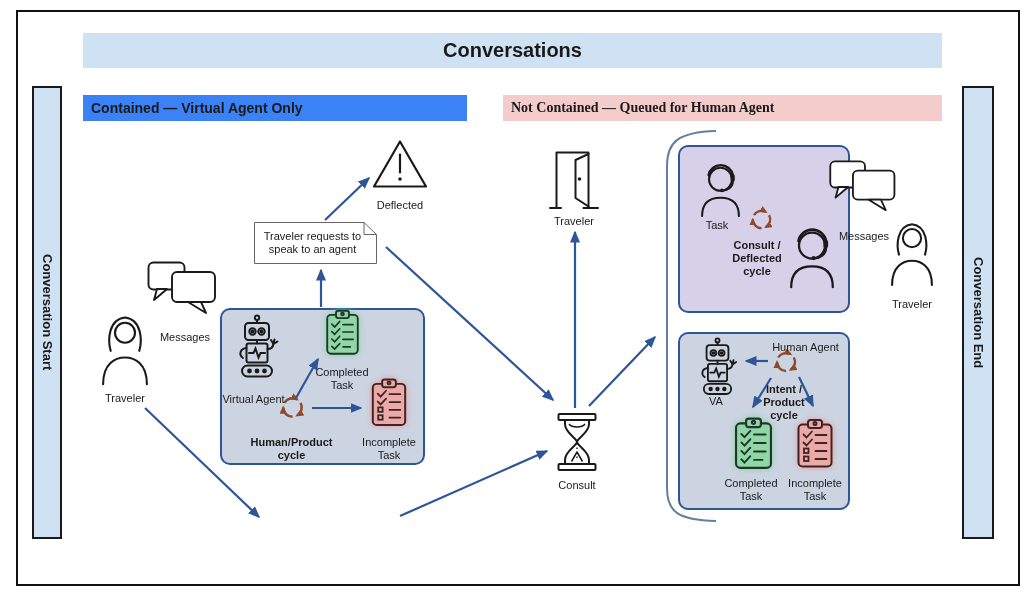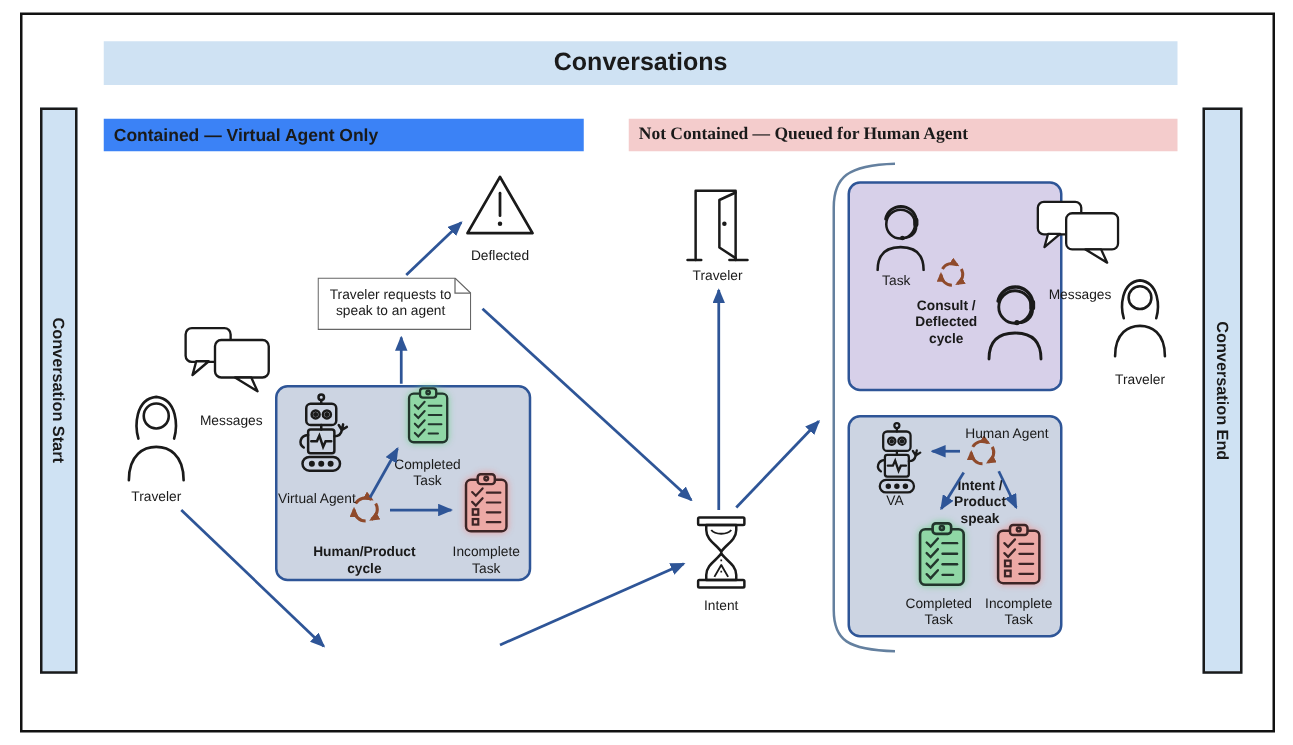--- a/index.html
+++ b/index.html
@@ -307,28 +307,28 @@
   </div>
 
   <div class="abs lbl" style="left:95px;top:392px;width:60px;">Traveler</div>
   <div class="abs lbl" style="left:154px;top:331px;width:62px;">Messages</div>
   <div class="abs lbl" style="left:211px;top:393px;width:85px;">Virtual Agent</div>
   <div class="abs lbl" style="left:312px;top:366px;width:60px;">Completed Task</div>
   <div class="abs lbl bold" style="left:245px;top:436px;width:93px;">Human/Product cycle</div>
   <div class="abs lbl" style="left:357px;top:436px;width:64px;">Incomplete Task</div>
   <div class="abs lbl" style="left:370px;top:199px;width:60px;">Deflected</div>
   <div class="abs lbl" style="left:541px;top:215px;width:66px;">Traveler</div>
-  <div class="abs lbl" style="left:547px;top:479px;width:60px;">Intent</div>
+  <div class="abs lbl" style="left:547px;top:479px;width:60px;">Consult</div>
   <div class="abs lbl" style="left:692px;top:219px;width:50px;">Task</div>
   <div class="abs lbl bold" style="left:726px;top:239px;width:62px;">Consult / Deflected cycle</div>
   <div class="abs lbl" style="left:763px;top:293px;width:85px;margin-top:48px;">Human Agent</div>
   <div class="abs lbl" style="left:833px;top:230px;width:62px;">Messages</div>
   <div class="abs lbl" style="left:882px;top:298px;width:60px;">Traveler</div>
   <div class="abs lbl" style="left:693px;top:395px;width:46px;">VA</div>
-  <div class="abs lbl bold" style="left:757px;top:383px;width:54px;">Intent / Product speak</div>
+  <div class="abs lbl bold" style="left:757px;top:383px;width:54px;">Intent / Product cycle</div>
   <div class="abs lbl" style="left:722px;top:477px;width:58px;">Completed Task</div>
   <div class="abs lbl" style="left:786px;top:477px;width:58px;">Incomplete Task</div>
 
   <svg class="abs overlay" width="1034" height="596" style="left:0;top:0;">
     <defs>
       <marker id="arr" markerUnits="userSpaceOnUse" markerWidth="12" markerHeight="10" refX="10.5" refY="5" orient="auto">
         <path d="M0 0 L12 5 L0 10 Z" fill="#2e5597"></path>
       </marker>
     </defs>
     <g stroke="#2e5597" stroke-width="2.2" fill="none">

